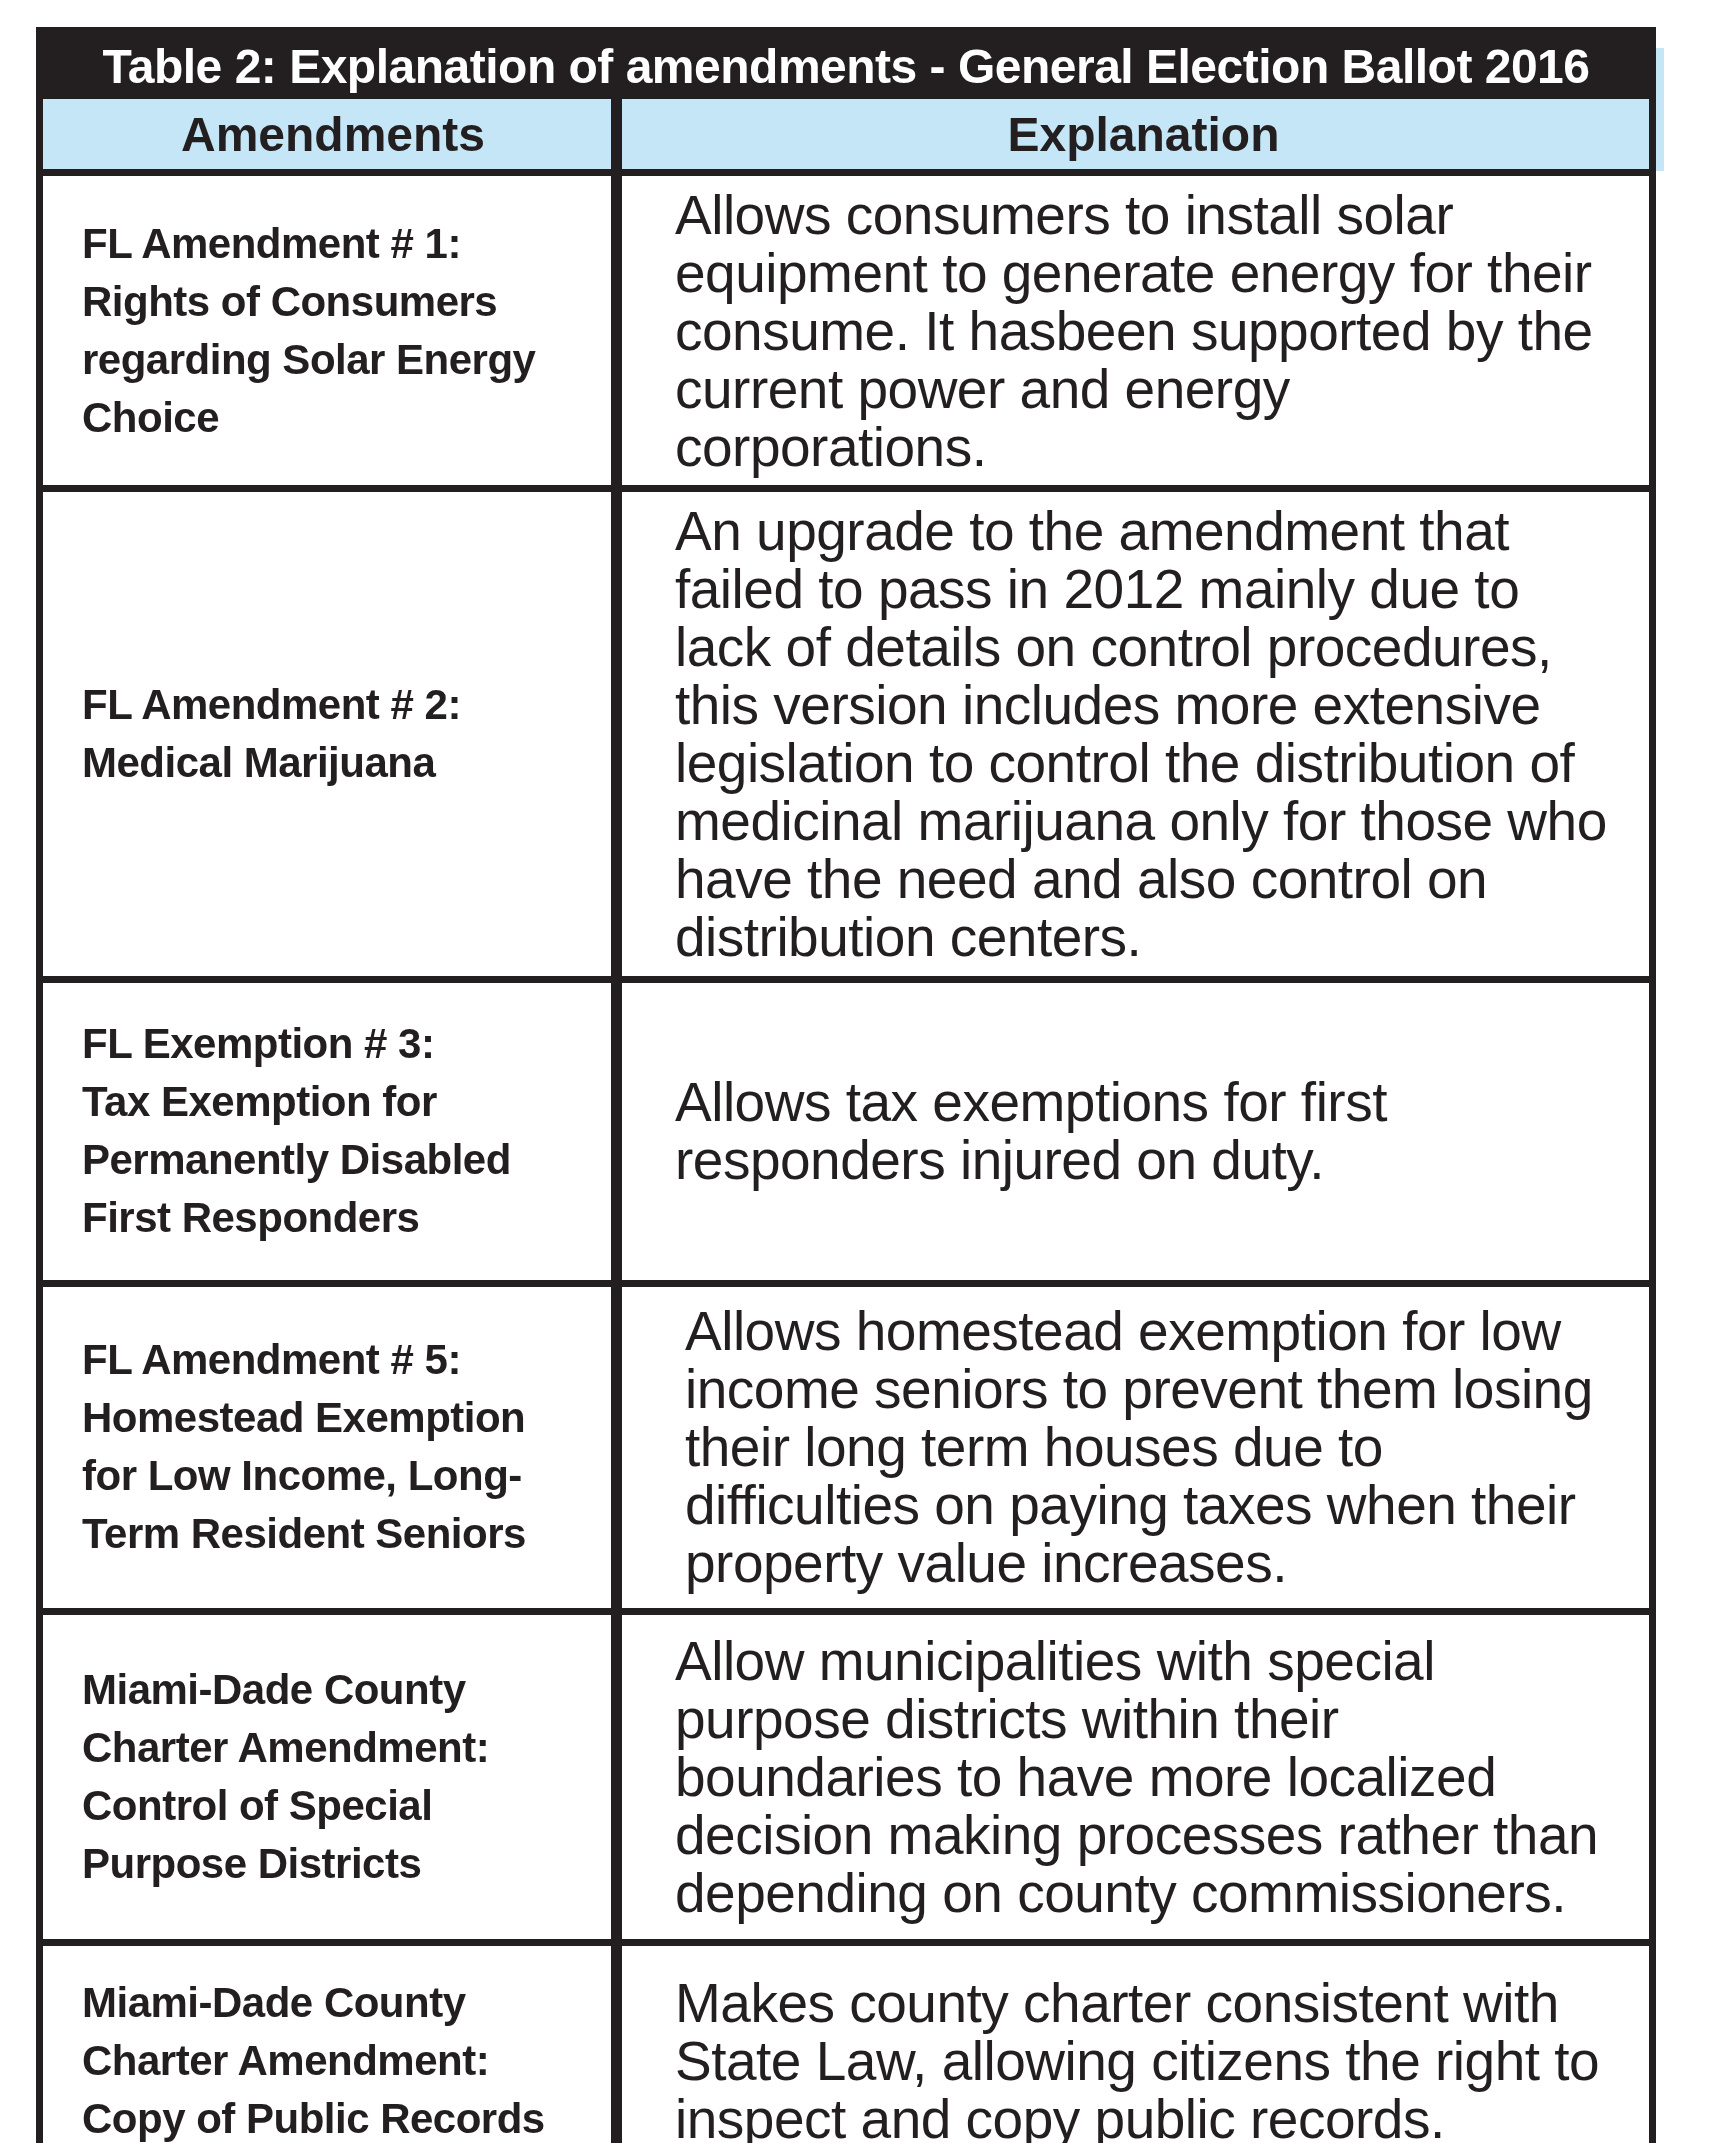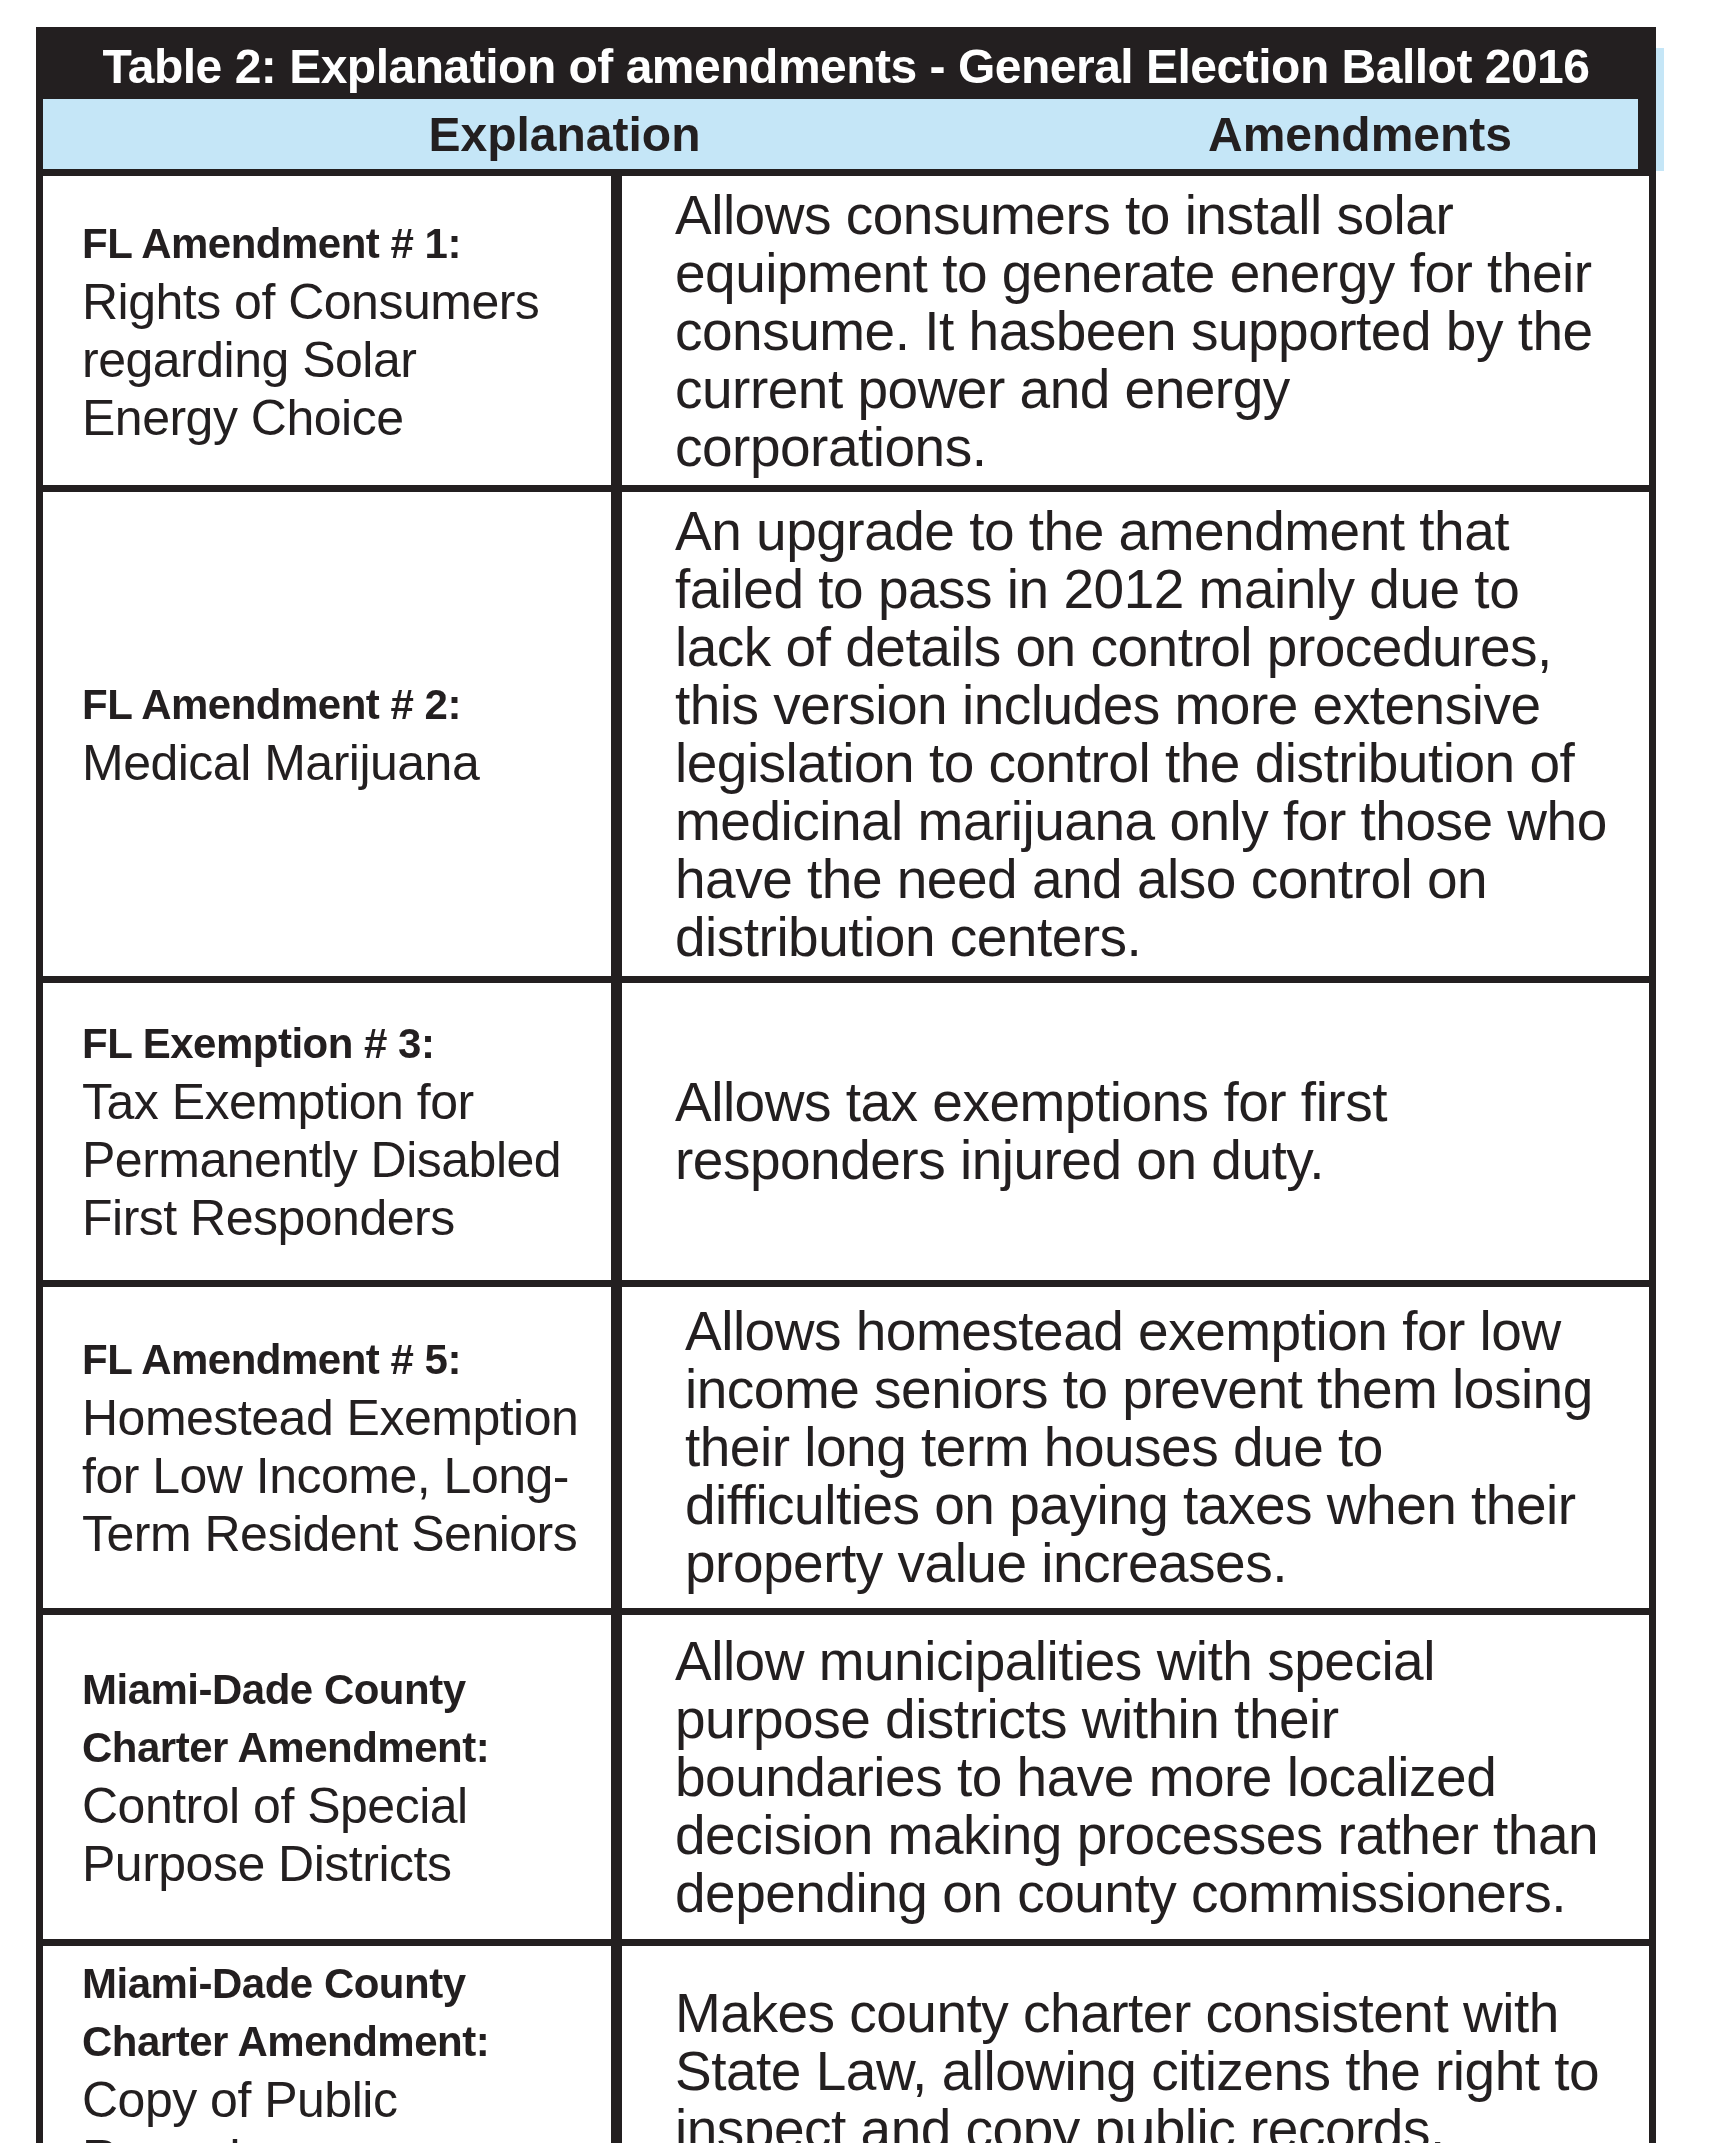--- a/index.html
+++ b/index.html
@@ -78,23 +78,24 @@
   }
   .amend-title {
     display: block;
     font-weight: bold;
     font-size: 42px;
     line-height: 58px;
     letter-spacing: -0.5px;
   }
   .amend-subtitle {
     display: block;
-    font-size: 50px;
+    font-size: 42px;
     line-height: 58px;
     letter-spacing: -0.5px;
+    font-weight: bold;
   }
   .explanation-text {
     font-size: 55px;
     line-height: 58px;
     letter-spacing: -0.5px;
   }
   .blue-sliver {
     position: absolute;
     left: 1656px;
     top: 48px;
@@ -103,22 +104,22 @@
     background: var(--c-header-bg, #c5e6f7);
   }
 </style>
 </head>
 <body>
 
 <div class="page">
   <div class="election-table">
     <div class="title-bar">Table 2: Explanation of amendments - General Election Ballot 2016</div>
     <div class="row header-row">
+      <div class="cell col-amendments header-cell">Amendments</div>
       <div class="cell col-explanation header-cell">Explanation</div>
-      <div class="cell col-amendments header-cell">Amendments</div>
     </div>
     <div id="rows-container">
   <div class="row body-row" style="min-height: 285px;">
     <div class="cell col-amendments">
       <div>
         <span class="amend-title">FL Amendment # 1:</span>
         <span class="amend-subtitle">Rights of Consumers regarding Solar Energy Choice</span>
       </div>
     </div>
     <div class="cell col-explanation">

